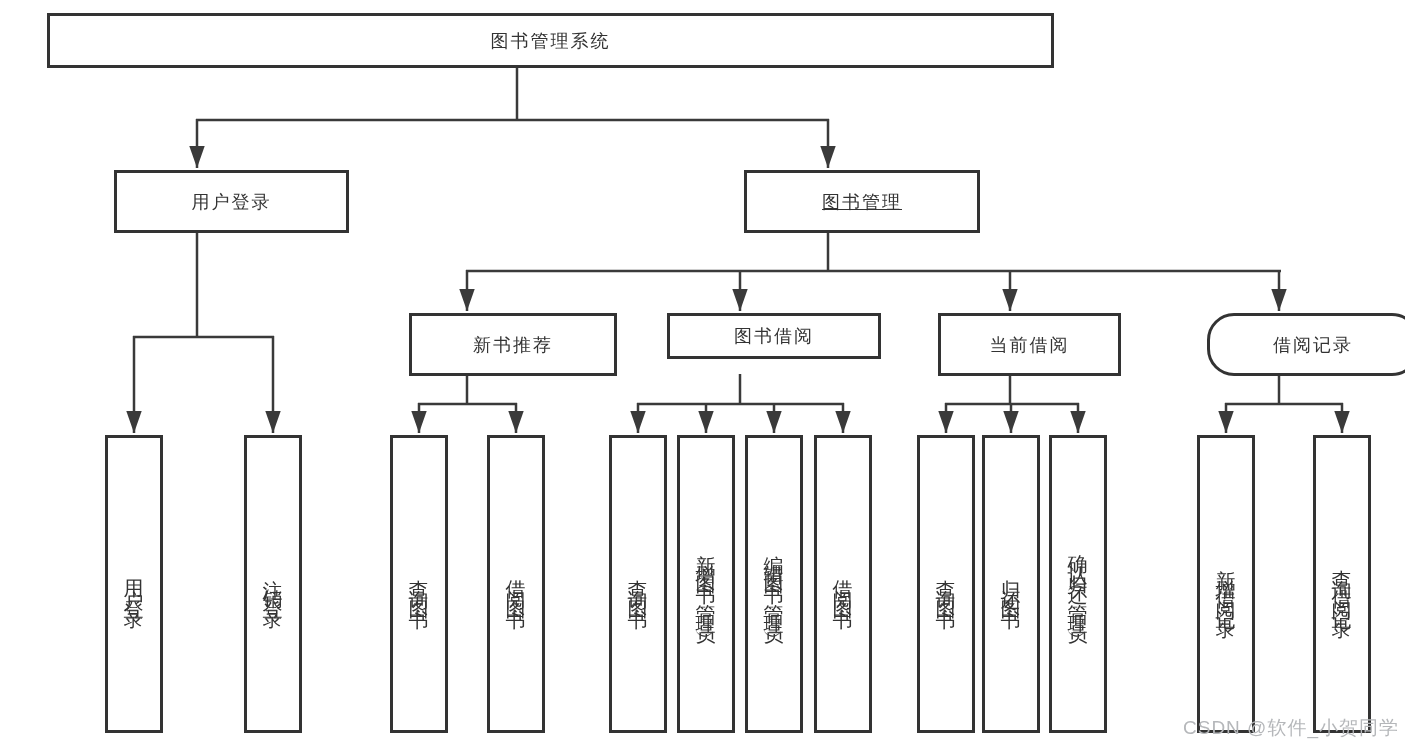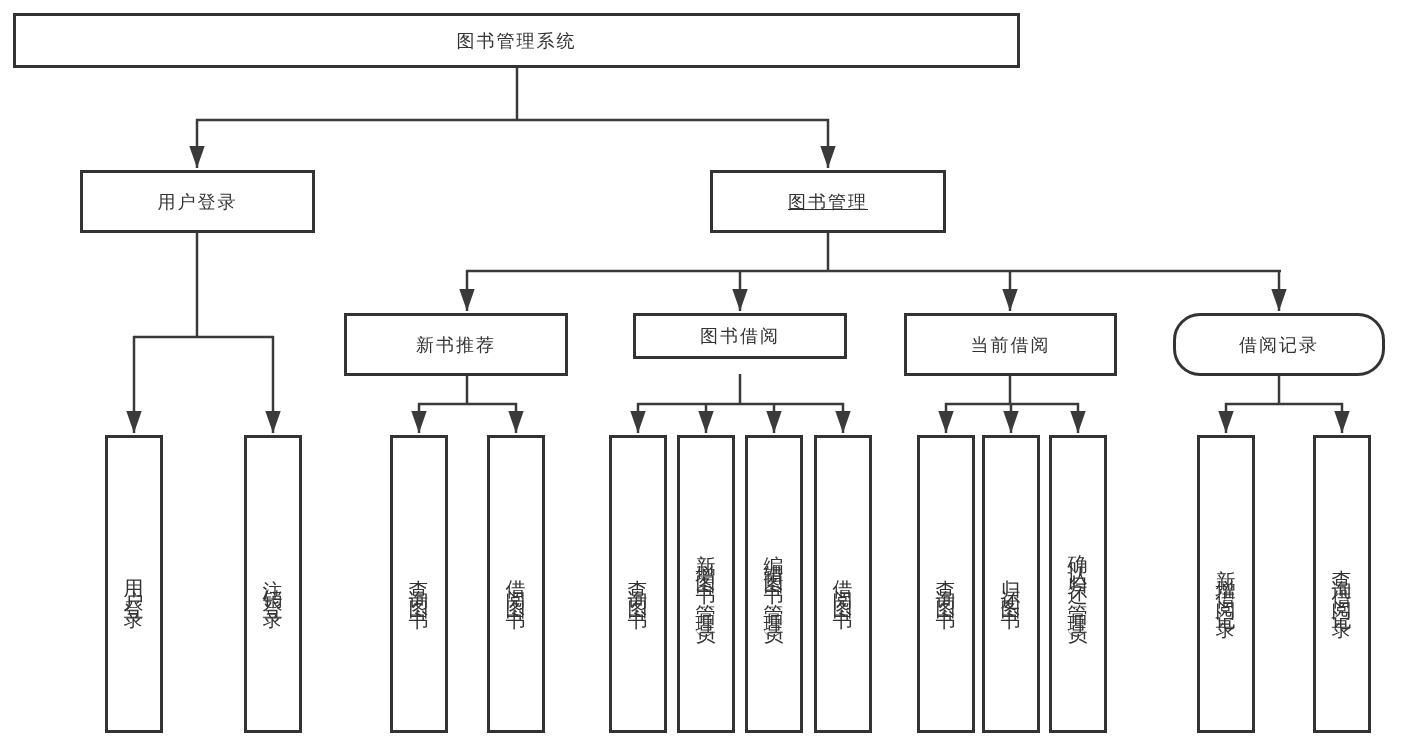--- a/index.html
+++ b/index.html
@@ -30,20 +30,21 @@
     box-sizing:border-box;
     display:flex;align-items:center;justify-content:center;
     color:var(--text);
     z-index:2;
     text-align:center;
   }
   .box.h{
     font-size:18px;
     letter-spacing:2px;
     line-height:1;
+    margin-left:34px;
   }
   .box.v{
     writing-mode:vertical-rl;
     text-orientation:mixed;
     font-size:20px;
     letter-spacing:10px;
     line-height:1;
   }
   .watermark{
     position:absolute;
@@ -106,37 +107,38 @@
     <line x1="1225" y1="404" x2="1343" y2="404"></line>
     <line x1="1226" y1="403" x2="1226" y2="433" marker-end="url(#arrow)"></line>
     <line x1="1342" y1="403" x2="1342" y2="433" marker-end="url(#arrow)"></line>
   </svg>
 
   <div class="box h" style="left:13px;top:13px;width:1007px;height:55px;">图书管理系统</div>
 
   <div class="box h" style="left:80px;top:170px;width:235px;height:63px;">用户登录</div>
   <div class="box h" style="left:710px;top:170px;width:236px;height:63px;text-decoration:underline;">图书管理</div>
 
-  <div class="box h" style="left:344px;top:313px;width:224px;height:63px;">新书推荐</div>
+  <div class="box h" style="left:375px;top:313px;width:208px;height:63px;">新书推荐</div>
   <div class="box h" style="left:633px;top:313px;width:214px;height:46px;">图书借阅</div>
-  <div class="box h" style="left:904px;top:313px;width:213px;height:63px;">当前借阅</div>
+  <div class="box h" style="left:904px;top:313px;width:183px;height:63px;">当前借阅</div>
   <div class="box h" style="left:1173px;top:313px;width:212px;height:63px;border-radius:27px;">借阅记录</div>
 
   <div class="box v" style="left:105px;top:435px;width:58px;height:298px;">用户登录</div>
   <div class="box v" style="left:244px;top:435px;width:58px;height:298px;">注销登录</div>
 
   <div class="box v" style="left:390px;top:435px;width:58px;height:298px;">查询图书</div>
   <div class="box v" style="left:487px;top:435px;width:58px;height:298px;">借阅图书</div>
 
   <div class="box v" style="left:609px;top:435px;width:58px;height:298px;">查询图书</div>
   <div class="box v" style="left:677px;top:435px;width:58px;height:298px;">新增图书（管理员）</div>
   <div class="box v" style="left:745px;top:435px;width:58px;height:298px;">编辑图书（管理员）</div>
   <div class="box v" style="left:814px;top:435px;width:58px;height:298px;">借阅图书</div>
 
   <div class="box v" style="left:917px;top:435px;width:58px;height:298px;">查询图书</div>
   <div class="box v" style="left:982px;top:435px;width:58px;height:298px;">归还图书</div>
   <div class="box v" style="left:1049px;top:435px;width:58px;height:298px;">确认归还（管理员）</div>
 
   <div class="box v" style="left:1197px;top:435px;width:58px;height:298px;">新增借阅记录</div>
   <div class="box v" style="left:1313px;top:435px;width:58px;height:298px;">查询借阅记录</div>
 
+  <div class="watermark">CSDN @软件_小贺同学</div>
 
 </div>
 
 </body></html>

